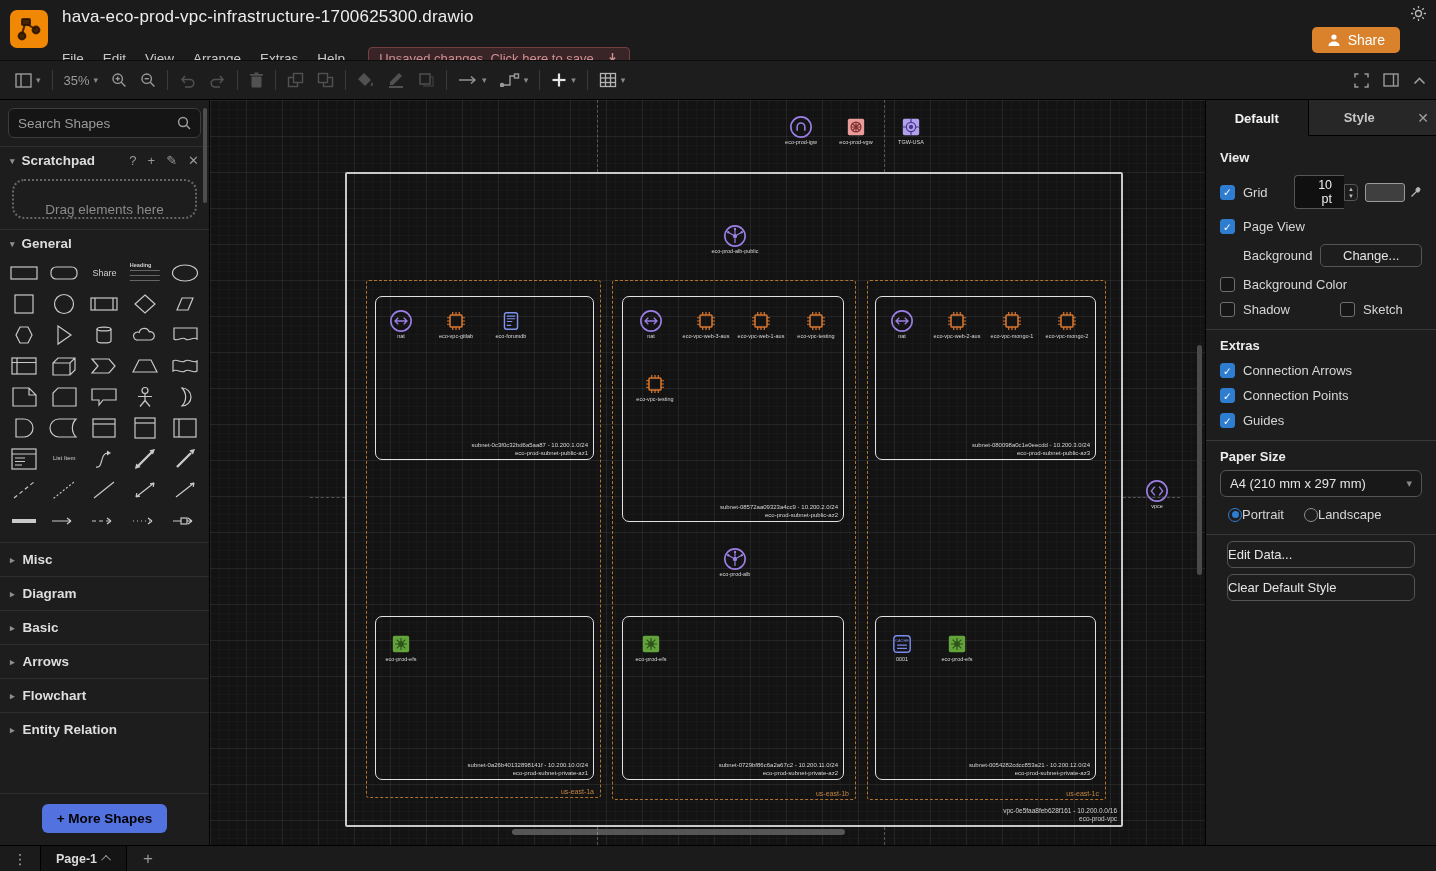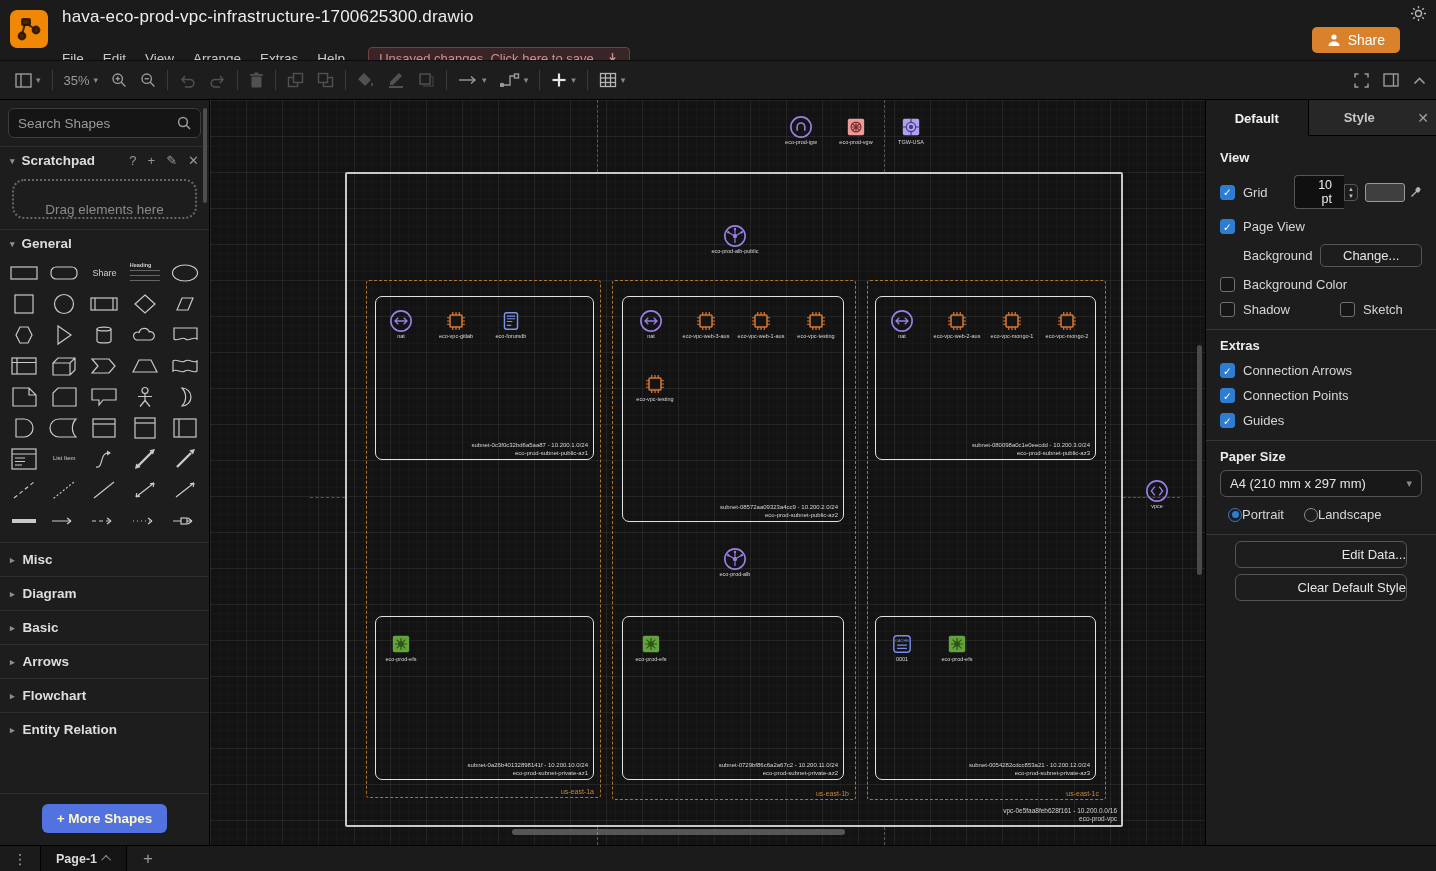--- a/index.html
+++ b/index.html
@@ -46,21 +46,21 @@
   .scratch-icons{margin-left:auto;display:flex;gap:11px;color:#979797;font-size:13px;font-weight:normal}
   .dragbox{margin:5px 12px 10px;border:2px dotted #666;border-radius:12px;height:40px;display:flex;
     align-items:flex-end;justify-content:center;color:#8b8b8b;font-size:13.5px}
   .shape-grid{display:grid;grid-template-columns:repeat(5,1fr);padding:0 4px 6px}
   .shape-cell{height:31px;display:flex;align-items:center;justify-content:center;color:#cfcfcf;cursor:default}
   .shape-cell .tlabel{font-size:9px;color:#cfcfcf}
   .shape-cell .tiny{font-size:5px;line-height:5px;color:#cfcfcf;text-align:left}
   .side-item{display:flex;align-items:center;gap:8px;padding:9px 10px;border-top:1px solid #2e2e2e;
     color:#dedede;font-weight:bold;font-size:13.5px}
   .more-wrap{margin-top:auto;border-top:1px solid #2e2e2e;padding:10px 0 12px;display:flex;justify-content:center}
-  .more-btn{background:#5272E0;color:#fef9c3;font-size:13.5px;font-weight:bold;padding:7px 15px;border-radius:6px}
+  .more-btn{background:#5272E0;color:#000000;font-size:13.5px;font-weight:bold;padding:7px 15px;border-radius:6px}
   .side-scroll{position:absolute;right:2px;top:8px;width:4px;height:95px;background:#4e4e4e;border-radius:2px}
 
   
   #canvas{flex:1;position:relative;overflow:hidden;background-color:#131313;
     background-image:
       linear-gradient(rgba(255,255,255,.05) 1px,transparent 1px),
       linear-gradient(90deg,rgba(255,255,255,.05) 1px,transparent 1px),
       linear-gradient(rgba(255,255,255,.02) 1px,transparent 1px),
       linear-gradient(90deg,rgba(255,255,255,.02) 1px,transparent 1px);
     background-size:36px 36px,36px 36px,9px 9px,9px 9px}
@@ -104,21 +104,21 @@
     color:#e3e3e3}
   .pdiv{height:1px;background:#383838;margin:12px -14px 4px}
   .selectbox{border:1px solid #555;background:#181818;border-radius:6px;padding:5px 9px;display:flex;
     align-items:center;justify-content:space-between;color:#e4e4e4;margin:6px 0 10px}
   .radio{width:14px;height:14px;border-radius:50%;border:1.5px solid #8d8d8d;display:flex;align-items:center;
     justify-content:center;flex:0 0 auto}
   .radio.sel{border-color:#2E7DD1}
   .radio.sel i{width:7px;height:7px;border-radius:50%;background:#2E7DD1;display:block}
   .radio-row{display:flex;gap:20px;margin:4px 0 8px 8px;align-items:center;color:#d6d6d6}
   .radio-opt{display:flex;align-items:center}
-  .panel-btn{border:1px solid #555;border-radius:6px;text-align:right;padding:5px 0;color:#e5e5e5;margin:6px 15px}
+  .panel-btn{border:1px solid #555;border-radius:6px;text-align:left;padding:5px 0;color:#e5e5e5;margin:6px 7px}
 
   
   #pagebar{height:26px;background:#1b1b1b;border-top:1px solid #000;display:flex;align-items:center;
     font-size:12.5px;flex:0 0 auto}
   .kebab{padding:0 13px;color:#a8a8a8;font-size:14px;letter-spacing:0}
   .page-tab{background:#141414;height:100%;display:flex;align-items:center;gap:7px;padding:0 15px;
     color:#dcdcdc;font-weight:bold;border-right:1px solid #000;border-left:1px solid #000}
   .chev-up{width:7px;height:7px;border-left:1.5px solid #9a9a9a;border-top:1.5px solid #9a9a9a;
     transform:rotate(45deg) translateY(2px)}
   .add-page{padding:0 16px;color:#9a9a9a;font-size:17px}

